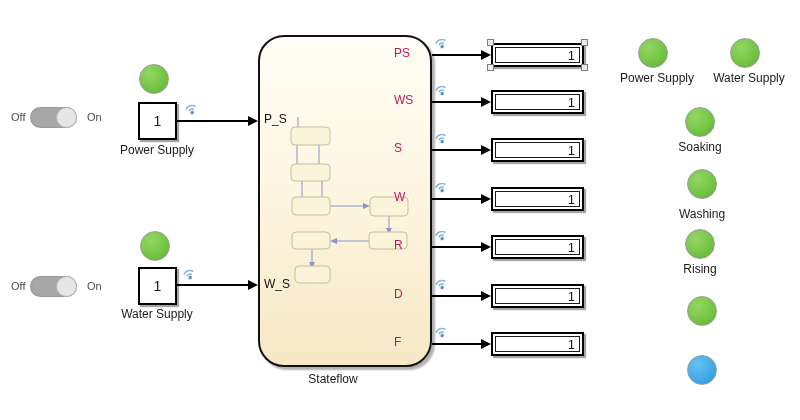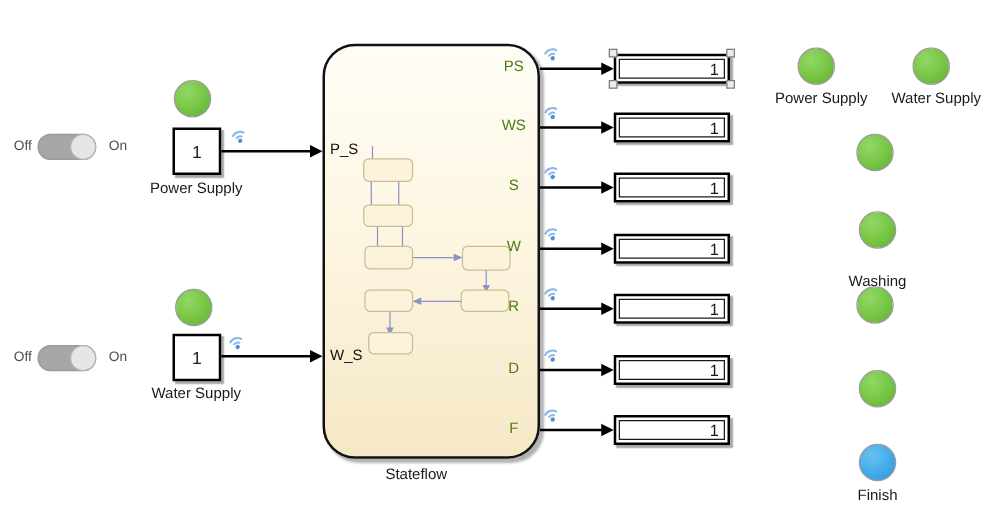--- a/index.html
+++ b/index.html
@@ -21,21 +21,21 @@
   .const-block{position:absolute;width:39px;height:38px;background:#fff;border:2px solid #000;
                box-sizing:border-box;box-shadow:2px 2px 1px rgba(0,0,0,.35);
                display:flex;align-items:center;justify-content:center;font-size:14px;}
   .block-label{position:absolute;font-size:12px;text-align:center;width:90px;}
   
   .chart{position:absolute;left:258px;top:35px;width:174px;height:332px;box-sizing:border-box;
          border:2px solid #111;border-radius:26px;
          background:linear-gradient(#fffdf6 0%, #fdf6e2 45%, #f6e8c6 100%);
          box-shadow:3px 3px 2px rgba(0,0,0,.3);}
   .port-label{position:absolute;font-size:12px;color:#111;}
-  .out-port-label{position:absolute;width:34px;text-align:center;font-size:12px;color:#4d7c0f;}
+  .out-port-label{position:absolute;width:34px;text-align:left;font-size:12px;color:#be185d;}
   
   .wire{position:absolute;height:2px;background:#000;}
   .arrow-right{position:absolute;width:0;height:0;border-top:5px solid transparent;
                border-bottom:5px solid transparent;border-left:10px solid #000;}
   
   .display{position:absolute;width:93px;height:24px;background:#fff;border:2px solid #000;
            box-sizing:border-box;box-shadow:2px 2px 1px rgba(0,0,0,.35);}
   .display-inner{position:absolute;left:2px;top:2px;right:2px;bottom:2px;border:1px solid #1a1a1a;
                  display:flex;align-items:center;justify-content:flex-end;
                  padding-right:4px;font-size:13px;}
@@ -224,24 +224,25 @@
       </div>
   </div>
 
   <div class="lamp" style="left:638px;top:38px;"></div>
   <div class="lamp-label" style="left:602px;top:71px;">Power Supply</div>
 
   <div class="lamp" style="left:730px;top:38px;"></div>
   <div class="lamp-label" style="left:694px;top:71px;">Water Supply</div>
 
   <div class="lamp" style="left:685px;top:107px;"></div>
+  <div class="lamp-label" style="left:645px;top:140px;">Soaking</div>
 
   <div class="lamp" style="left:687px;top:169px;"></div>
-  <div class="lamp-label" style="left:647px;top:218px;">Washing</div>
+  <div class="lamp-label" style="left:647px;top:207px;">Washing</div>
 
   <div class="lamp" style="left:685px;top:229px;"></div>
+  <div class="lamp-label" style="left:645px;top:262px;">Rising</div>
 
   <div class="lamp" style="left:687px;top:296px;"></div>
 
   <div class="lamp blue" style="left:687px;top:355px;"></div>
-  <div class="lamp-label" style="left:647px;top:389px;">Finish</div>
 
 </div>
 
 </body></html>

